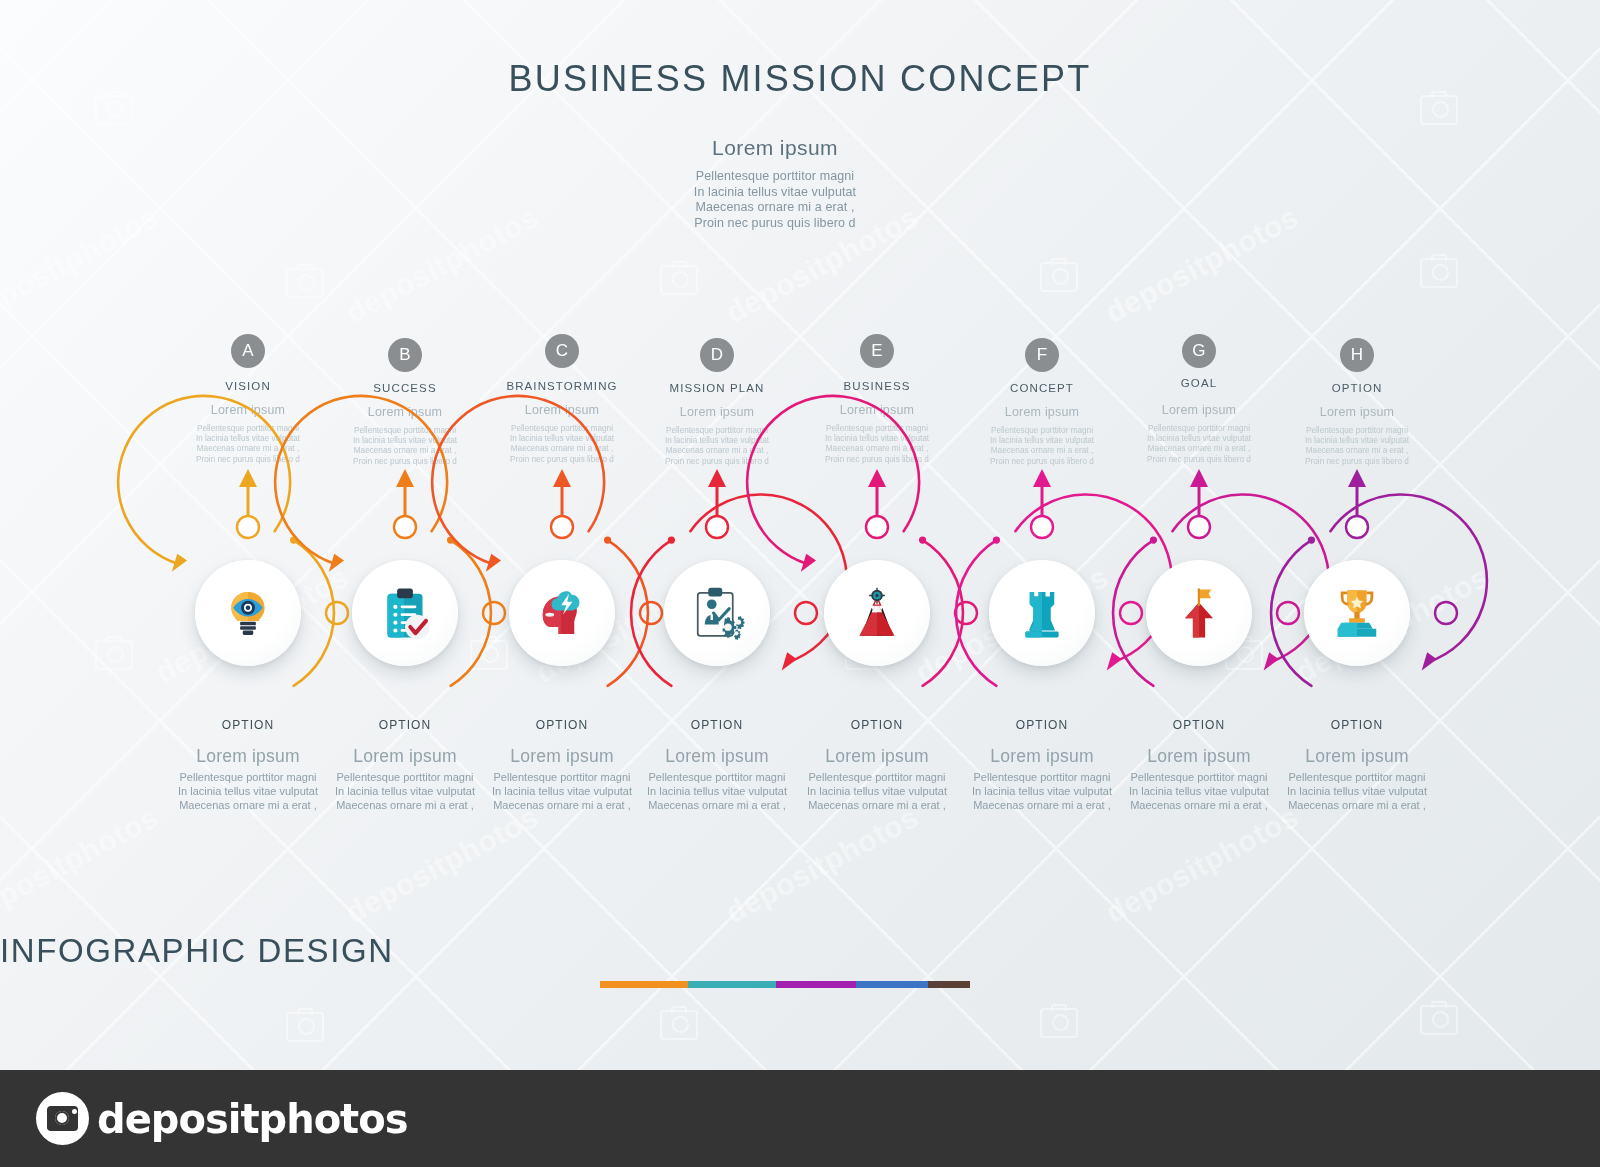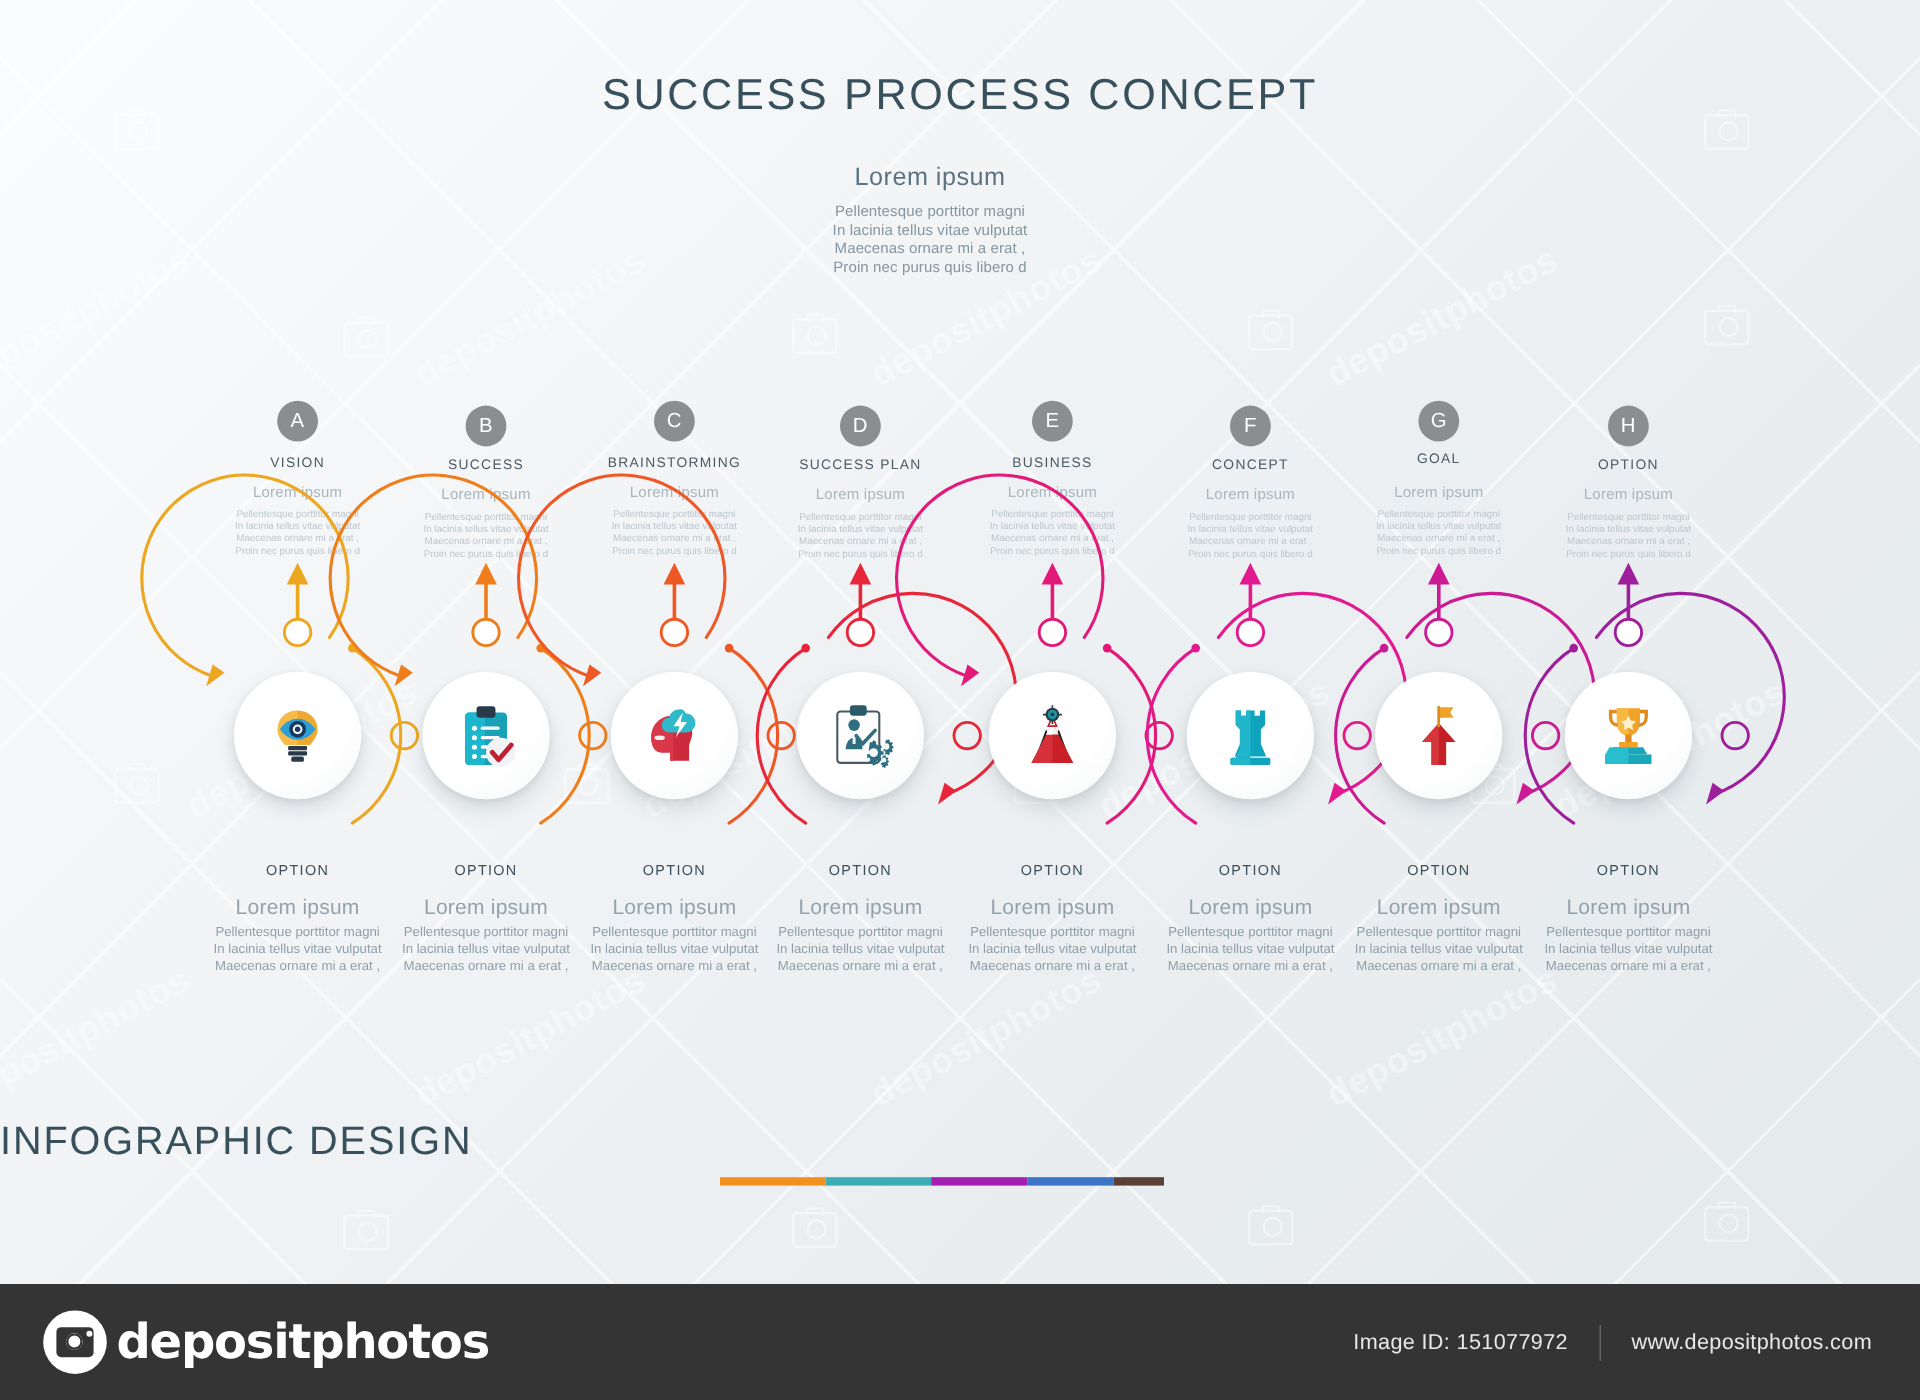--- a/index.html
+++ b/index.html
@@ -182,21 +182,21 @@
         <div class="wm-word" style="left: 530px; top: 660px; transform: rotate(-28deg);">depositphotos</div>
         <div class="wm-word" style="left: 910px; top: 660px; transform: rotate(-28deg);">depositphotos</div>
         <div class="wm-word" style="left: 1290px; top: 660px; transform: rotate(-28deg);">depositphotos</div>
         <div class="wm-word" style="left: -40px; top: 900px; transform: rotate(-28deg);">depositphotos</div>
         <div class="wm-word" style="left: 340px; top: 900px; transform: rotate(-28deg);">depositphotos</div>
         <div class="wm-word" style="left: 720px; top: 900px; transform: rotate(-28deg);">depositphotos</div>
         <div class="wm-word" style="left: 1100px; top: 900px; transform: rotate(-28deg);">depositphotos</div>
       </div>
   </div>
 
-  <div class="title">SUCCESS PROCESS CONCEPT</div>
+  <div class="title">BUSINESS MISSION CONCEPT</div>
   <div class="header-block">
     <div class="header-sub">Lorem ipsum</div>
     <div class="header-body">
       <div>Pellentesque porttitor magni</div>
       <div>In lacinia tellus vitae vulputat</div>
       <div>Maecenas ornare mi a erat ,</div>
       <div>Proin nec purus quis libero d</div>
     </div>
   </div>
 
@@ -358,21 +358,21 @@
       <div class="bot-sub" style="top:746px">Lorem ipsum</div>
       <div class="bot-body" style="top:770px">
         <div>Pellentesque porttitor magni</div>
           <div>In lacinia tellus vitae vulputat</div>
           <div>Maecenas ornare mi a erat ,</div>
       </div>
     </div>
       <div class="step" style="left: 637px;">
       <div class="badge" style="top:338px">D</div>
 
-      <div class="step-title" style="top:382px">SUCCESS PLAN</div>
+      <div class="step-title" style="top:382px">MISSION PLAN</div>
 
       <div class="top-sub" style="top:405px">Lorem ipsum</div>
 
       <div class="top-body" style="top:426px">
         <div>Pellentesque porttitor magni</div>
           <div>In lacinia tellus vitae vulputat</div>
           <div>Maecenas ornare mi a erat ,</div>
           <div>Proin nec purus quis libero d</div>
       </div>
 
@@ -642,20 +642,15 @@
       <span style="background: rgb(91, 65, 53); width: 42px;"></span>
     </div>
 
   <div class="dpbar">
     <div class="dp-logo">
       <div class="dp-cam">
           <span class="dp-dot"></span>
         </div>
       <div class="dp-word">depositphotos</div>
     </div>
-    <div class="dp-right">
-      <span>Image ID: 151077972</span>
-      <span class="dp-div"></span>
-      <span>www.depositphotos.com</span>
-    </div>
   </div>
 
 </div>
 
 </body></html>

